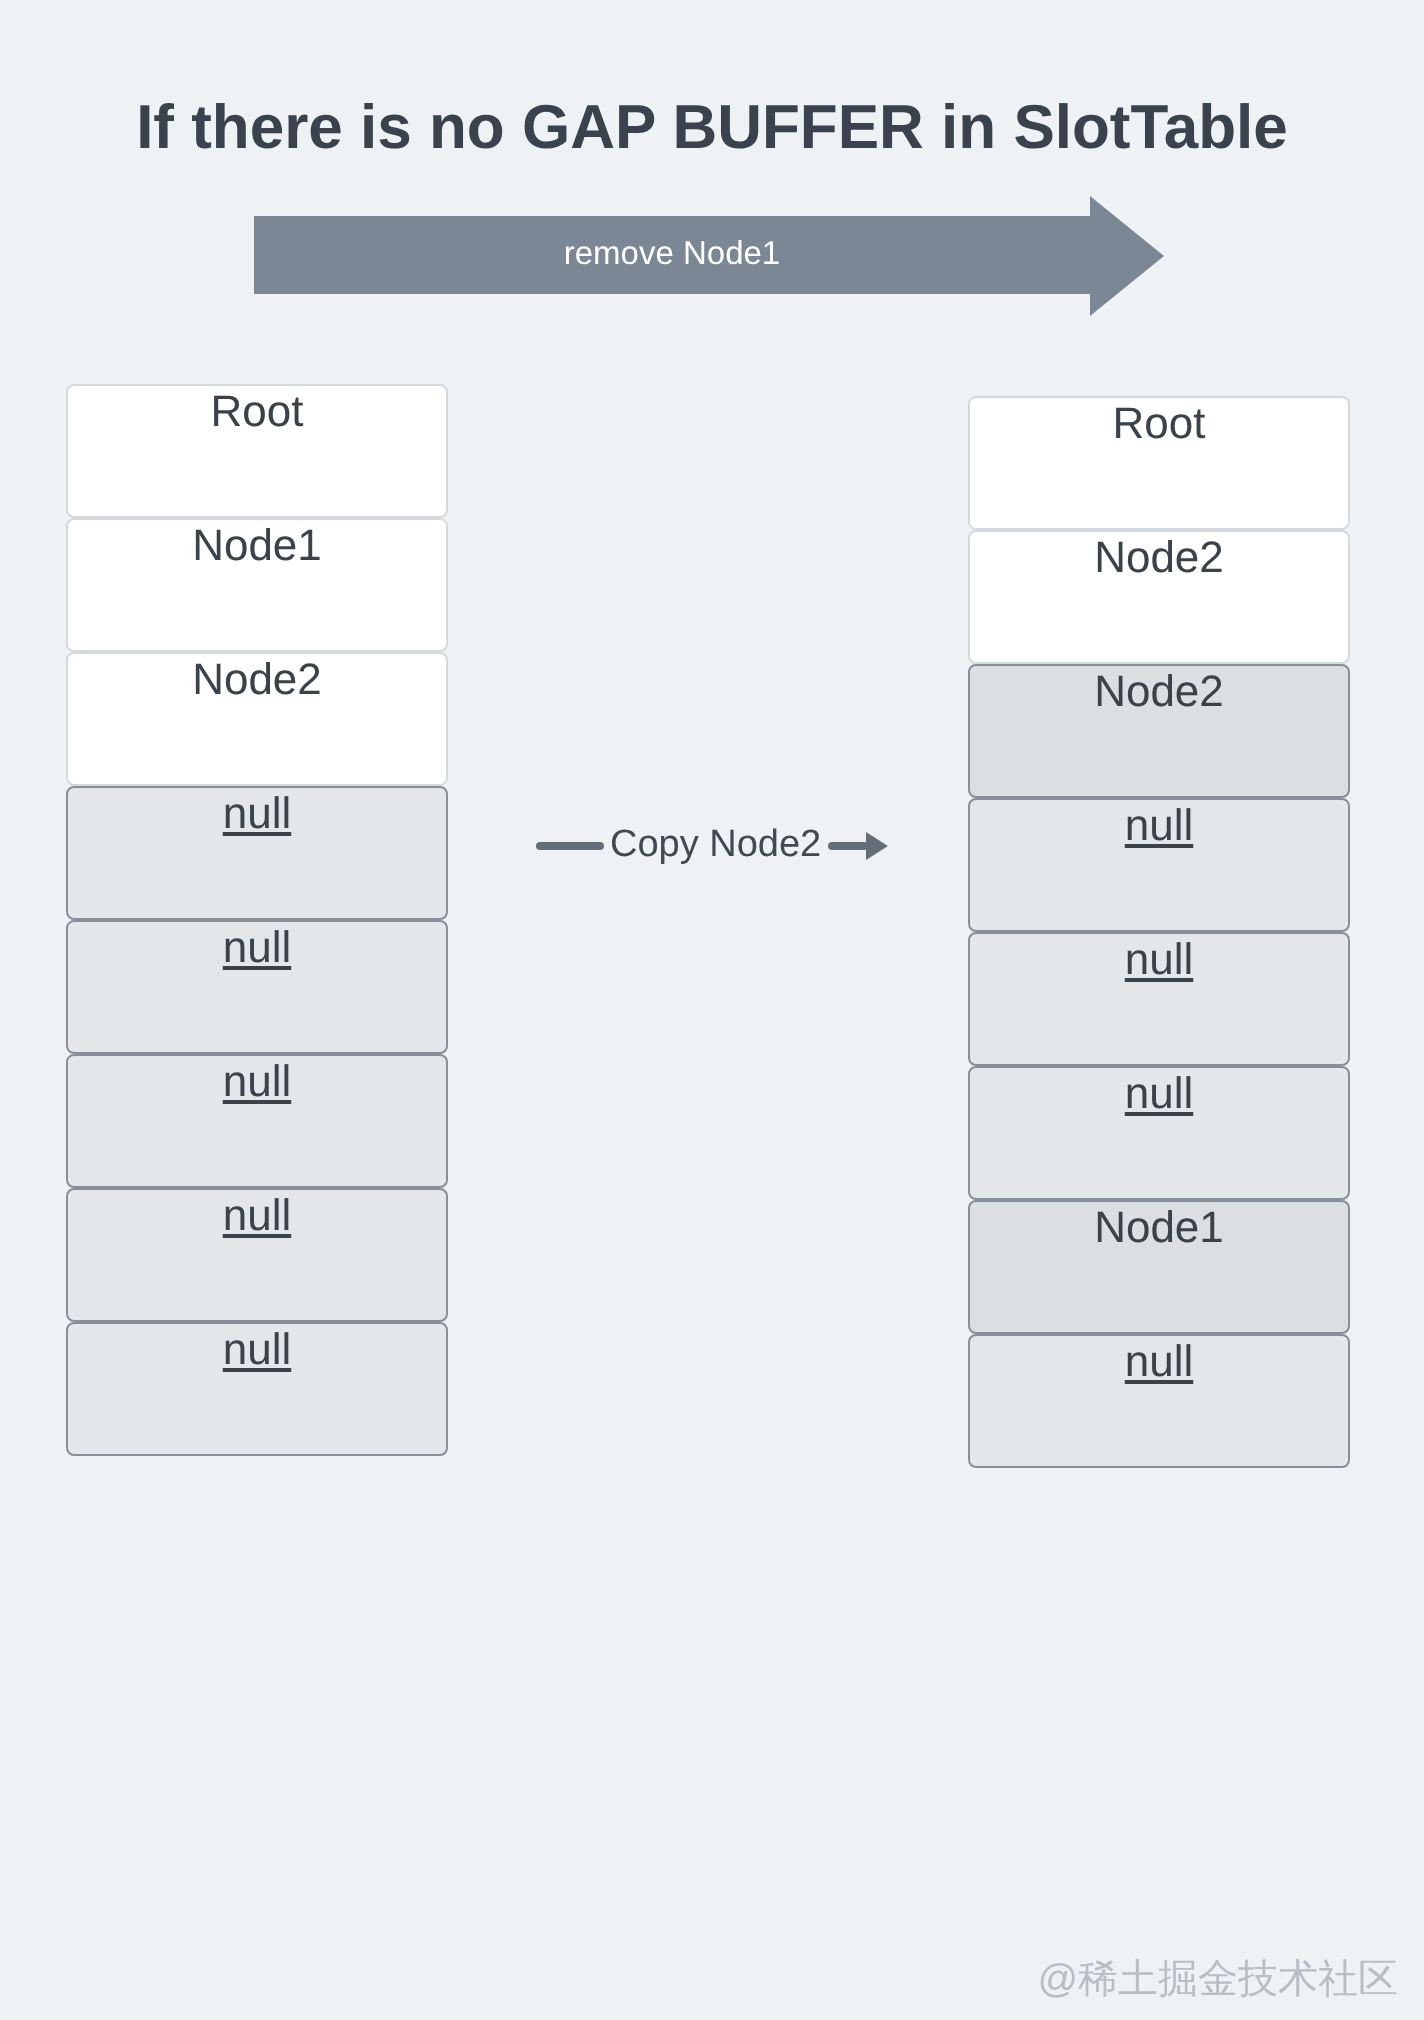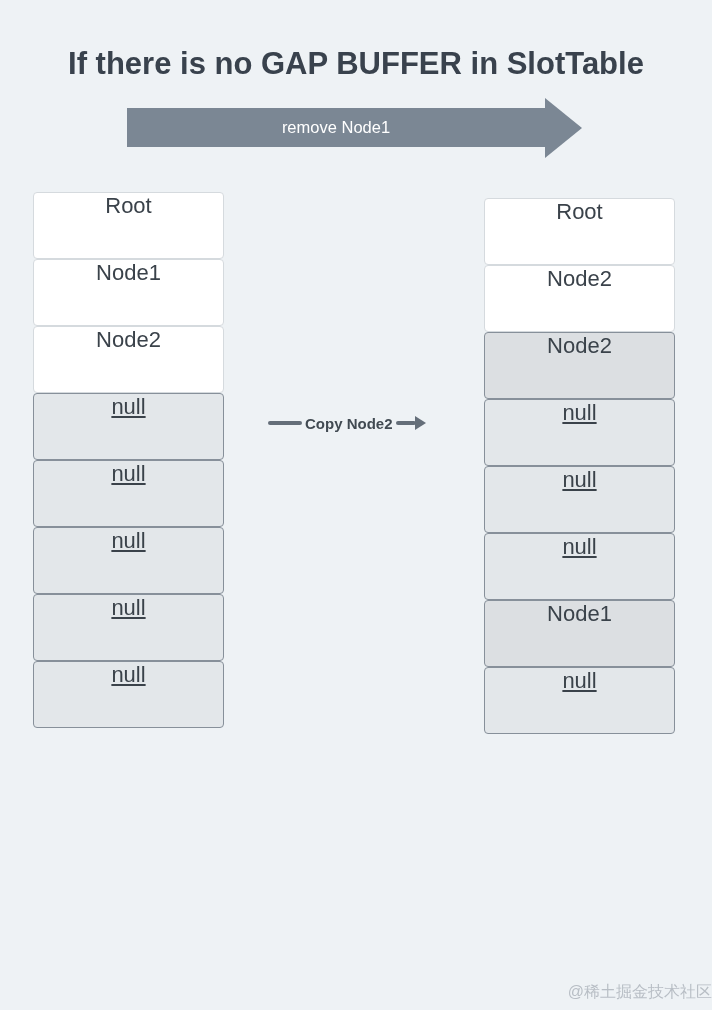--- a/index.html
+++ b/index.html
@@ -100,22 +100,22 @@
     display: flex;
     align-items: center;
   }
   .copy-arrow .dash {
     width: 34px;
     height: 4px;
     border-radius: 2px;
     background: var(--copy-arrow, #646e79);
   }
   .copy-arrow .label {
-    font-size: 15px;
-    font-weight: 700;
+    font-size: 19px;
+    font-weight: 400;
     color: var(--copy-label-text, #414a52);
     margin: 0 3px;
     white-space: nowrap;
   }
   .copy-arrow .shaft {
     width: 20px;
     height: 4px;
     border-radius: 2px;
     background: var(--copy-arrow, #646e79);
   }
@@ -124,23 +124,23 @@
     height: 0;
     border-top: 7px solid transparent;
     border-bottom: 7px solid transparent;
     border-left: 11px solid var(--copy-arrow, #646e79);
     margin-left: -1px;
   }
 
   
   .watermark {
     position: absolute;
-    right: 0;
+    right: 13px;
     bottom: 7px;
-    font-size: 16px;
+    font-size: 20px;
     color: var(--watermark-text, #b8bec5);
   }
 </style>
 </head>
 <body>
 
 <div class="canvas" style="--background: #eef2f5; --title-text: #39424d; --arrow: #7b8794; --arrow-label-text: #ffffff; --copy-arrow: #646e79; --copy-label-text: #414a52; --slot-text: #3a424a; --slot-filled-bg: #ffffff; --slot-filled-border: #d5dade; --slot-empty-bg: #e3e7ea; --slot-stale-bg: #dcdfe2; --slot-empty-border: #87909a; --watermark-text: #b8bec5;">
 
   <h1 class="title">If there is no GAP BUFFER in SlotTable</h1>
 

